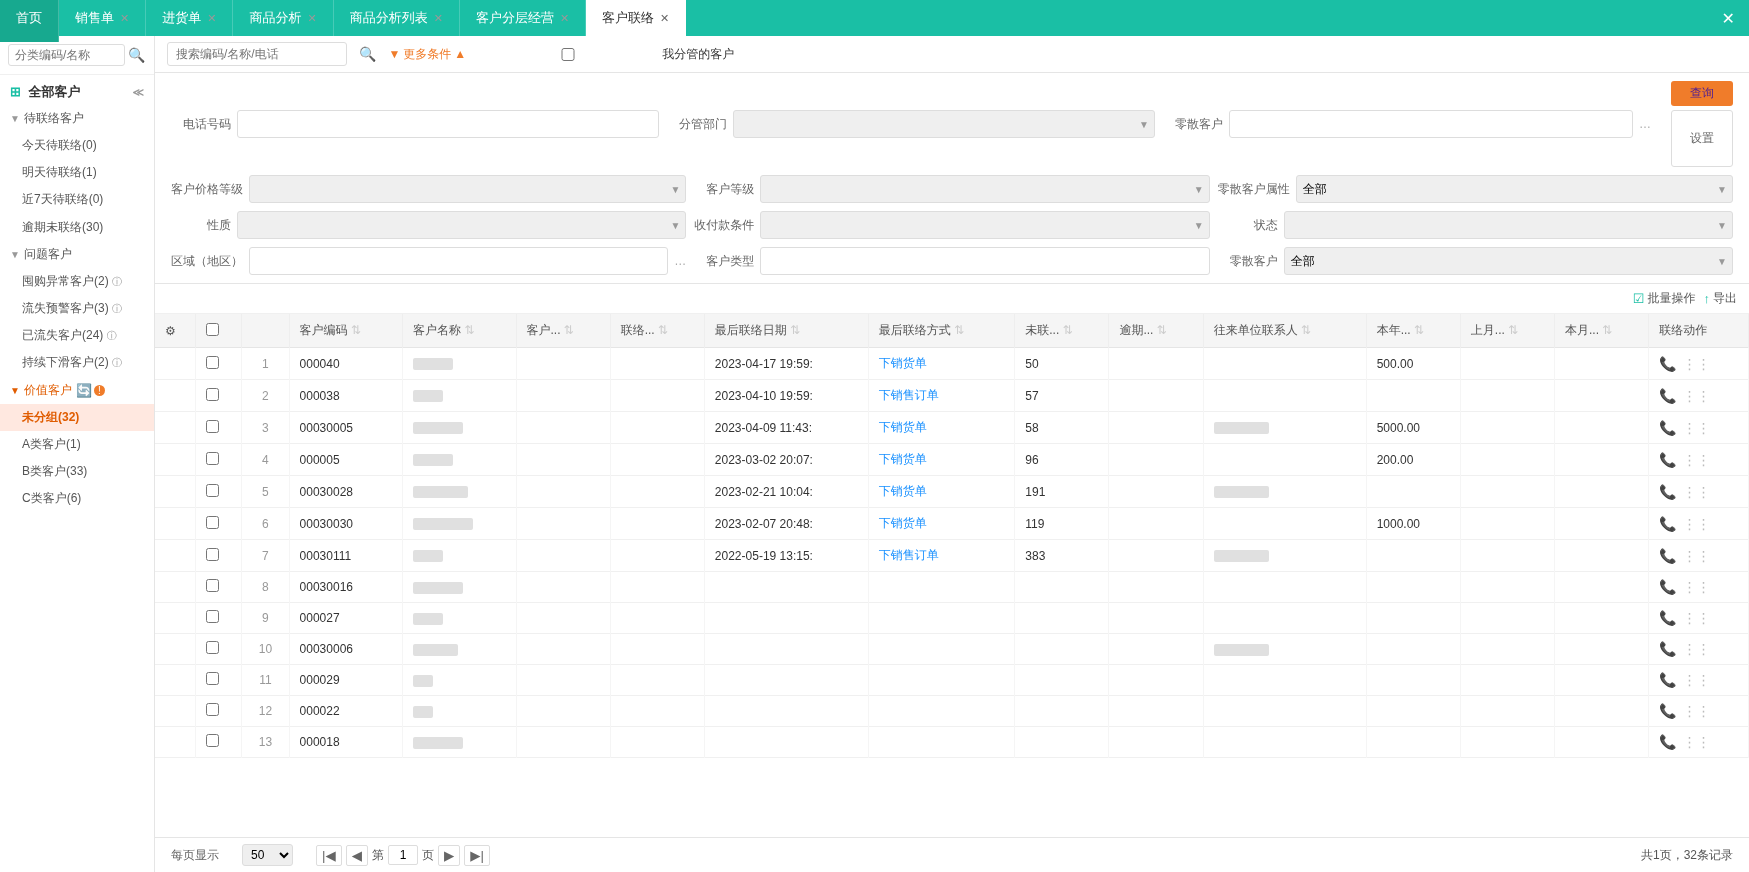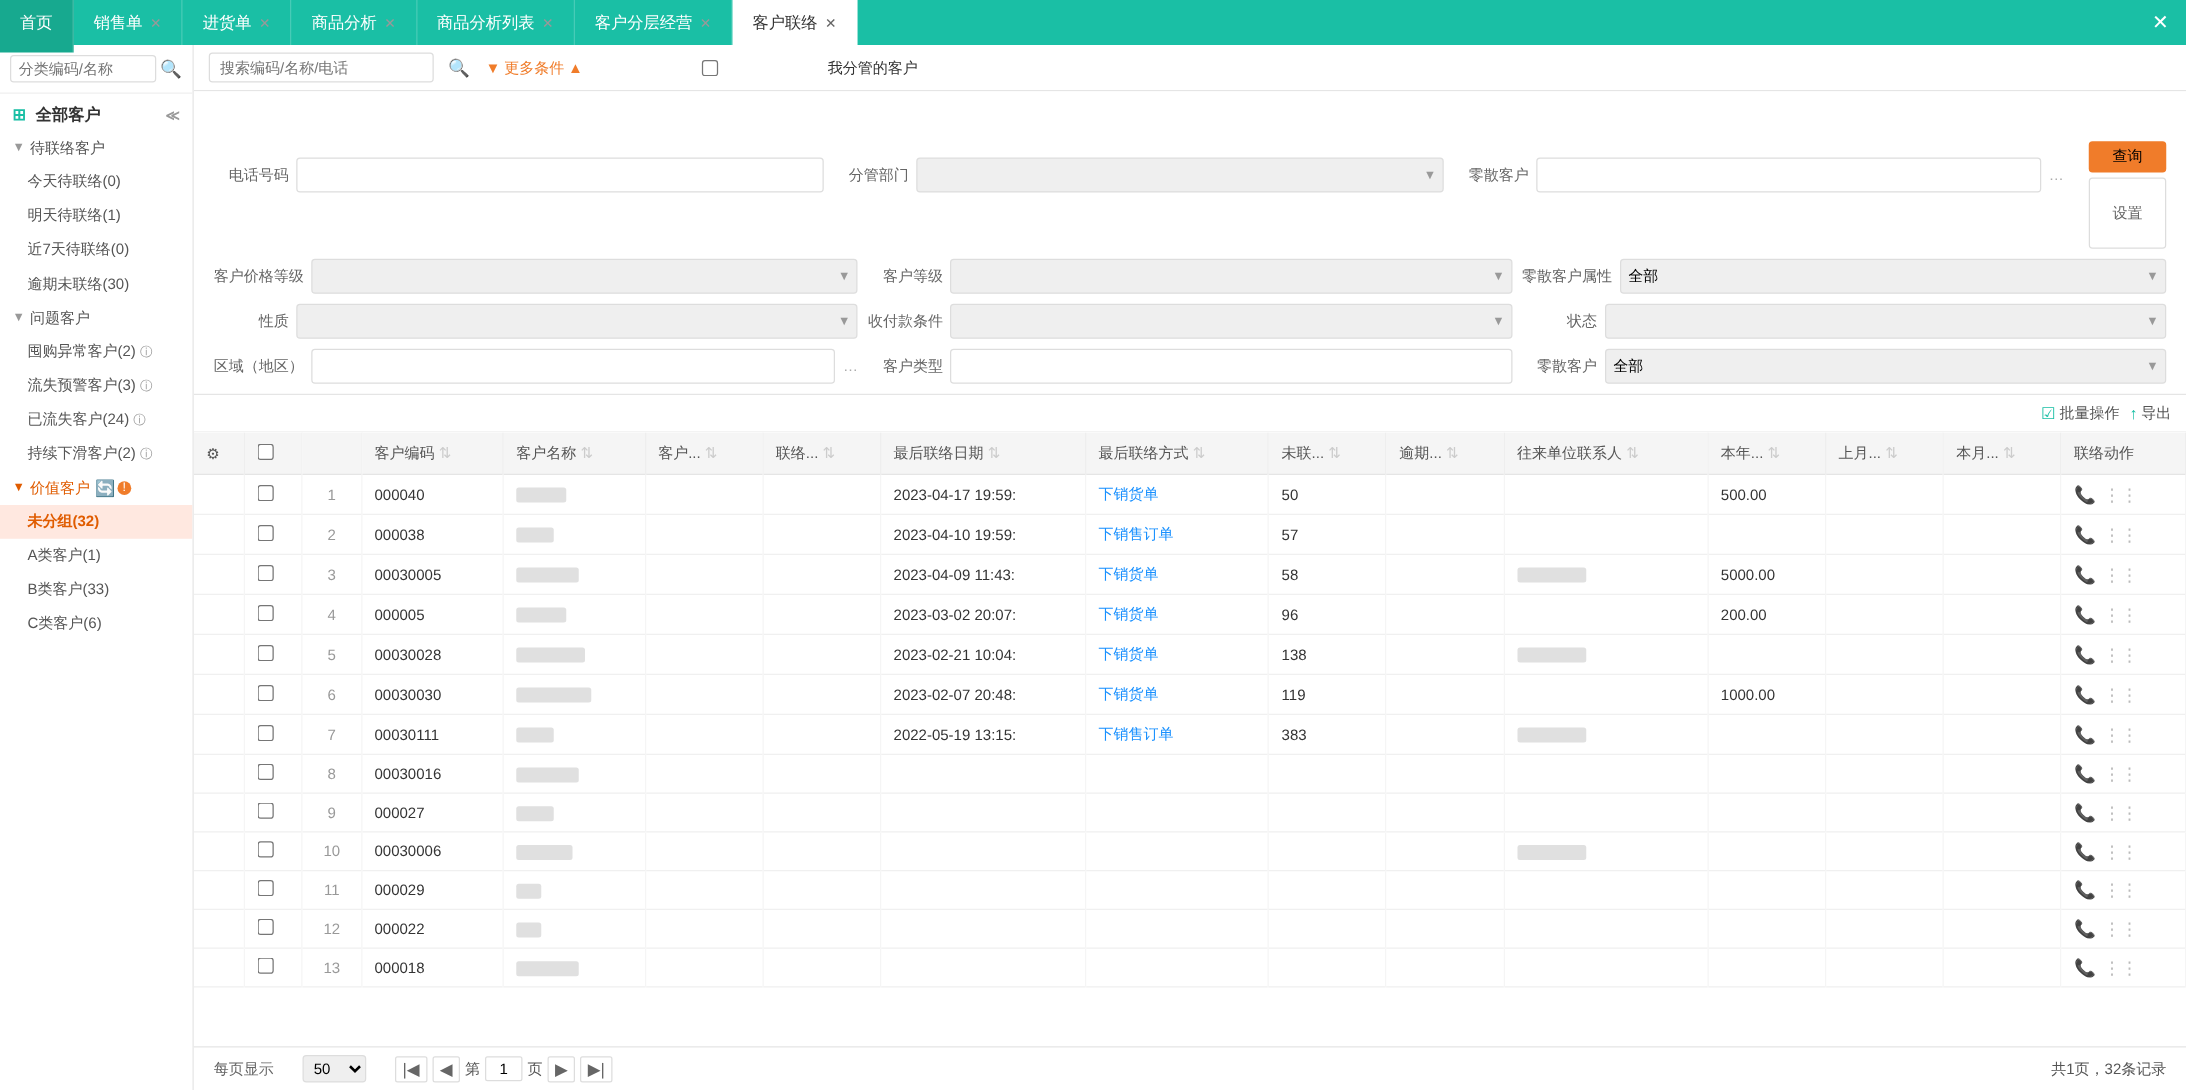--- a/index.html
+++ b/index.html
@@ -175,27 +175,26 @@
     }
     .filter-field .select-wrapper .chevron {
       position: absolute;
       right: 6px;
       color: #999;
       pointer-events: none;
       font-size: 10px;
     }
     .btn-query {
       background: #f07c2a;
-      color: #000000;
+      color: #4c1d95;
       border: none;
       border-radius: 3px;
       padding: 4px 18px;
       font-size: 12px;
       cursor: pointer;
-      margin-top: 32px;
     }
     .btn-reset {
       background: #fff;
       color: #666;
       border: 1px solid #ddd;
       border-radius: 3px;
       padding: 19px 18px;
       font-size: 12px;
       cursor: pointer;
     }
@@ -607,21 +606,21 @@
             <tr>
               <td></td>
               <td><input type="checkbox" style=""></td>
               <td class="row-num">5</td>
               <td>00030028</td>
               <td><span class="blurred-text" style="width: 55px;">xxx</span></td>
               <td></td>
               <td></td>
               <td>2023-02-21 10:04:</td>
               <td class="link">下销货单</td>
-              <td>138</td>
+              <td>191</td>
               <td></td>
               <td><span class="blurred-text" style="width: 55px;">xxx</span></td>
               <td></td>
               <td></td>
               <td></td>
               <td>
                 <div class="action-icons">
                   <span class="action-icon">📞</span>
                   <span class="action-icon">⋮⋮</span>
                 </div>

